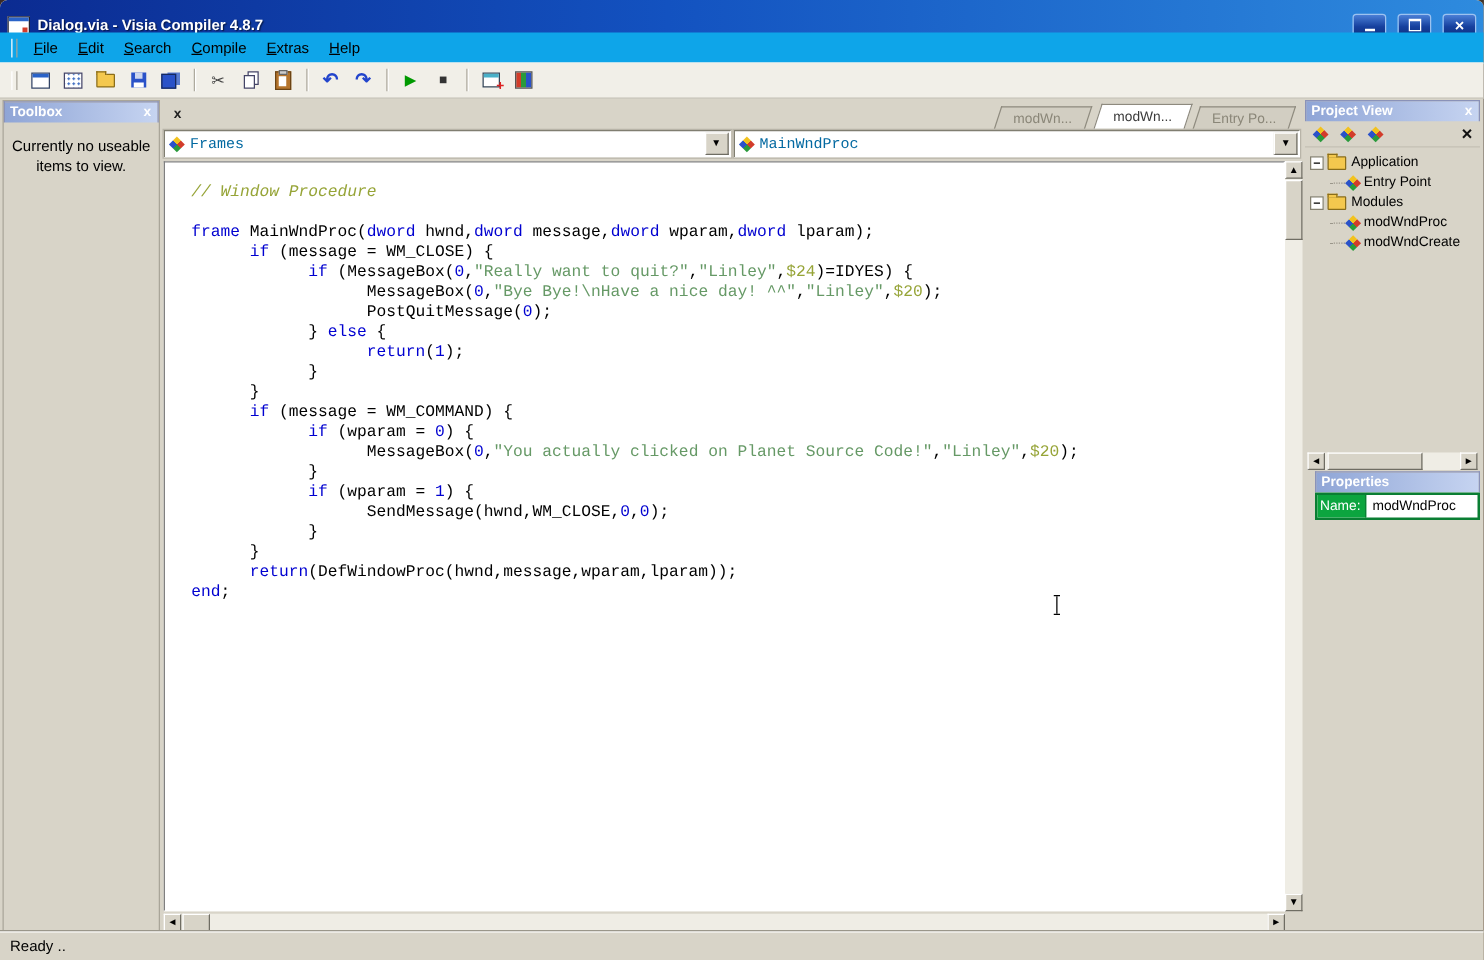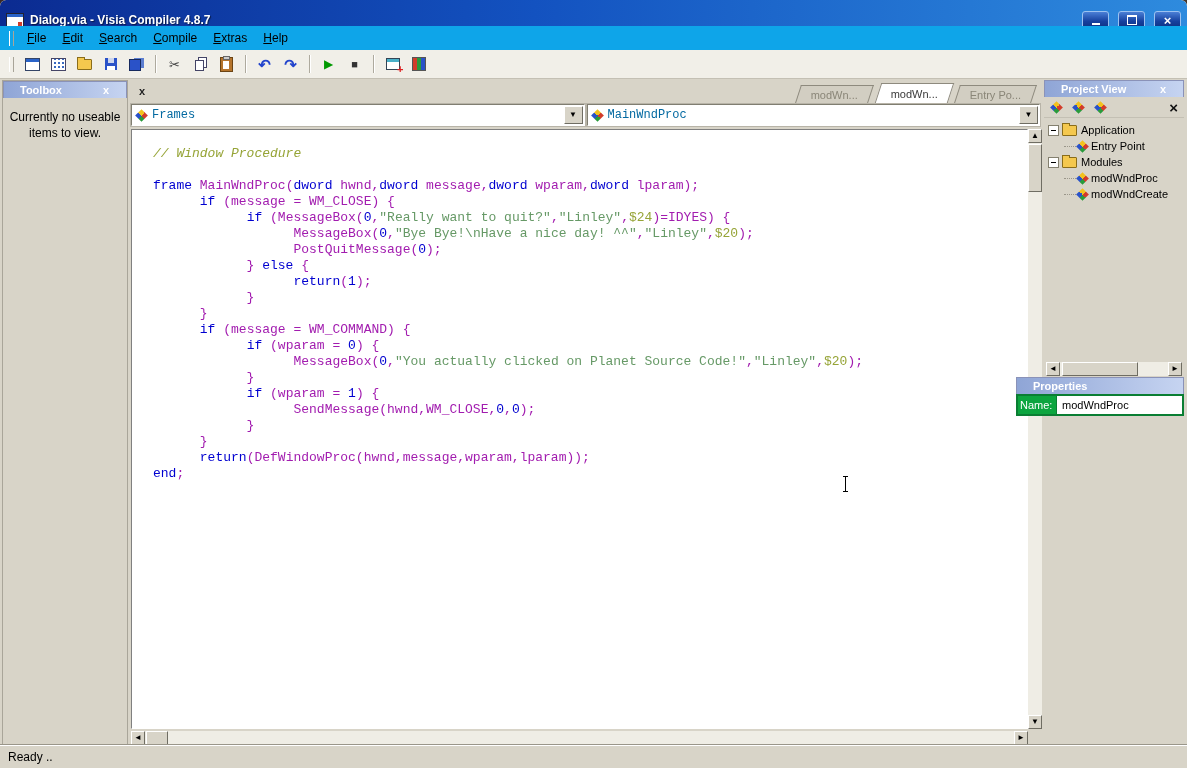--- a/index.html
+++ b/index.html
@@ -56,21 +56,21 @@
   .ic-stop{font-size:11px;color:#333;line-height:1;}
   .ic-addwin{width:12px;height:10px;background:#fff;border:1px solid #345;position:relative;}
   .ic-addwin::before{content:"";display:block;height:3px;background:#49b0c8;}
   .ic-addwin::after{content:"+";position:absolute;right:-5px;bottom:-5px;color:#d22;font-weight:bold;font-size:11px;line-height:9px;}
   .ic-blocks{width:12px;height:12px;border:1px solid #555;
     background:linear-gradient(90deg,#d23c2a 0 33%,#2a9a3c 33% 66%,#2a52c8 66% 100%);}
   .ic-star{width:9px;height:9px;transform:rotate(45deg);
     background:conic-gradient(#d23c2a 0 25%,#2a9a3c 25% 50%,#2a52c8 50% 75%,#f2c21e 75% 100%);}
   
   .panel-hdr{height:16px;background:linear-gradient(90deg,var(--ph1,#8FA5D6),var(--ph2,#C6D4F1));
-    display:flex;align-items:center;justify-content:space-between;padding:0 16px;
+    display:flex;align-items:center;justify-content:space-between;padding:0 4px;
     color:#fff;font-size:11px;font-weight:bold;border:1px solid #8a92b8;border-bottom:none;}
   .hdr-x{font-size:11px;font-weight:bold;color:#fff;line-height:1;padding:0 1px;}
   .toolbox{position:absolute;left:2px;top:80px;width:124px;bottom:23px;background:#D8D4C8;border:1px solid #a9a599;}
   .toolbox-msg{margin-top:12px;text-align:center;font-size:12px;line-height:1.3;padding:0 6px;}
   
   .editor{position:absolute;left:129px;top:80px;width:913px;bottom:23px;}
   .tab-close{position:absolute;left:6px;top:4px;width:14px;height:14px;display:flex;align-items:center;justify-content:center;
     font-size:11px;font-weight:bold;color:#222;}
   .tabs{position:absolute;right:8px;top:3px;height:20px;display:flex;gap:6px;align-items:flex-end;}
   .tab{height:17px;padding:0 12px;background:#D2CEC2;border:1px solid #8e8a7e;border-bottom:none;
@@ -81,21 +81,21 @@
   .combo{flex:1;background:#fff;border:1px solid;border-color:#807e71 #fff #fff #807e71;outline:1px solid #b8b4a8;
     display:flex;align-items:center;gap:6px;padding-left:5px;position:relative;}
   .combo-value{font-family:"Liberation Mono",monospace;font-size:12px;color:#0369a1;}
   .combo-btn{position:absolute;right:1px;top:1px;bottom:1px;width:17px;background:#D8D4C8;
     border:1px solid;border-color:#fff #6f6d63 #6f6d63 #fff;display:flex;align-items:center;justify-content:center;}
   .arrow-glyph{font-size:8px;line-height:1;color:#000;}
   .codearea{position:absolute;top:49px;left:2px;right:14px;bottom:16px;background:#fff;
     border:1px solid;border-color:#808080 #fff #fff #808080;overflow:hidden;
     padding:16px 0 0 21px;font:13px/16px "Liberation Mono",monospace;}
   .code-line{height:16px;white-space:pre;}
-  .seg-p{color:#a21caf;} .seg-k{color:var(--kw,#0000D0);} .seg-n{color:var(--num,#0000D0);}
+  .seg-p{color:#000000;} .seg-k{color:var(--kw,#0000D0);} .seg-n{color:var(--num,#0000D0);}
   .seg-c{color:var(--cm,#96A437);font-style:italic;} .seg-s{color:var(--str,#669966);} .seg-h{color:var(--hex,#96A437);}
   
   .vscroll{position:absolute;top:49px;right:0;width:14px;bottom:16px;background:#EFEDE5;}
   .hscroll{position:absolute;left:2px;right:14px;bottom:0;height:14px;background:#EFEDE5;}
   .sb-btn{position:absolute;width:14px;height:14px;background:#D8D4C8;border:1px solid;
     border-color:#fff #6f6d63 #6f6d63 #fff;display:flex;align-items:center;justify-content:center;box-sizing:border-box;}
   .sb-thumb{position:absolute;background:#D8D4C8;border:1px solid;border-color:#fff #6f6d63 #6f6d63 #fff;box-sizing:border-box;}
   .sb-corner{position:absolute;right:0;bottom:0;width:14px;height:14px;background:#D8D4C8;}
   
   .projpanel{position:absolute;left:1044px;right:3px;top:80px;height:292px;}
@@ -103,21 +103,21 @@
   .proj-tool{width:16px;height:16px;display:flex;align-items:center;justify-content:center;}
   .proj-del{margin-left:auto;font-size:15px;font-weight:bold;color:#111;line-height:1;padding-right:2px;}
   .tree{height:238px;overflow:hidden;padding-top:4px;}
   .tree-row{display:flex;align-items:center;height:16px;font-size:11px;}
   .expand-box{width:9px;height:9px;border:1px solid #84806f;background:#fff;position:relative;margin-right:3px;flex:none;box-sizing:content-box;}
   .expand-box::before{content:"";position:absolute;left:2px;right:2px;top:4px;height:1px;background:#000;}
   .tree-spacer{width:12px;border-top:1px dotted #9a968a;margin-right:2px;flex:none;}
   .tree-label{margin-left:4px;white-space:nowrap;}
   .tree-hscroll{position:relative;height:14px;margin:2px 2px 0 2px;background:#EFEDE5;}
   
-  .proppanel{position:absolute;left:1016px;right:3px;top:377px;text-align:center;}
+  .proppanel{position:absolute;left:1052px;right:3px;top:377px;text-align:center;}
   .proprow{display:flex;height:18px;border:2px solid var(--pborder,#0A7E33);background:#fff;}
   .proplabel{width:36px;background:var(--pgreen,#0CA53F);color:#fff;font-size:11px;display:flex;align-items:center;padding-left:2px;flex:none;border-right:1px solid var(--pborder,#0A7E33);}
   .propvalue{flex:1;display:flex;align-items:center;padding-left:5px;font-size:11px;}
   
   .statusbar{position:absolute;left:0;right:0;bottom:0;height:23px;background:#D8D4C8;
     border-top:1px solid #9a968a;box-shadow:inset 0 1px 0 #fff;display:flex;align-items:center;padding-left:8px;font-size:12px;}
   
   .ibeam{position:absolute;left:842px;top:476px;width:7px;height:16px;}
   .ibeam::before{content:"";position:absolute;left:3px;top:1px;bottom:1px;width:1px;background:#000;}
   .ibeam::after{content:"";position:absolute;left:1px;top:0;width:5px;height:1px;background:#000;box-shadow:0 15px 0 #000;}

